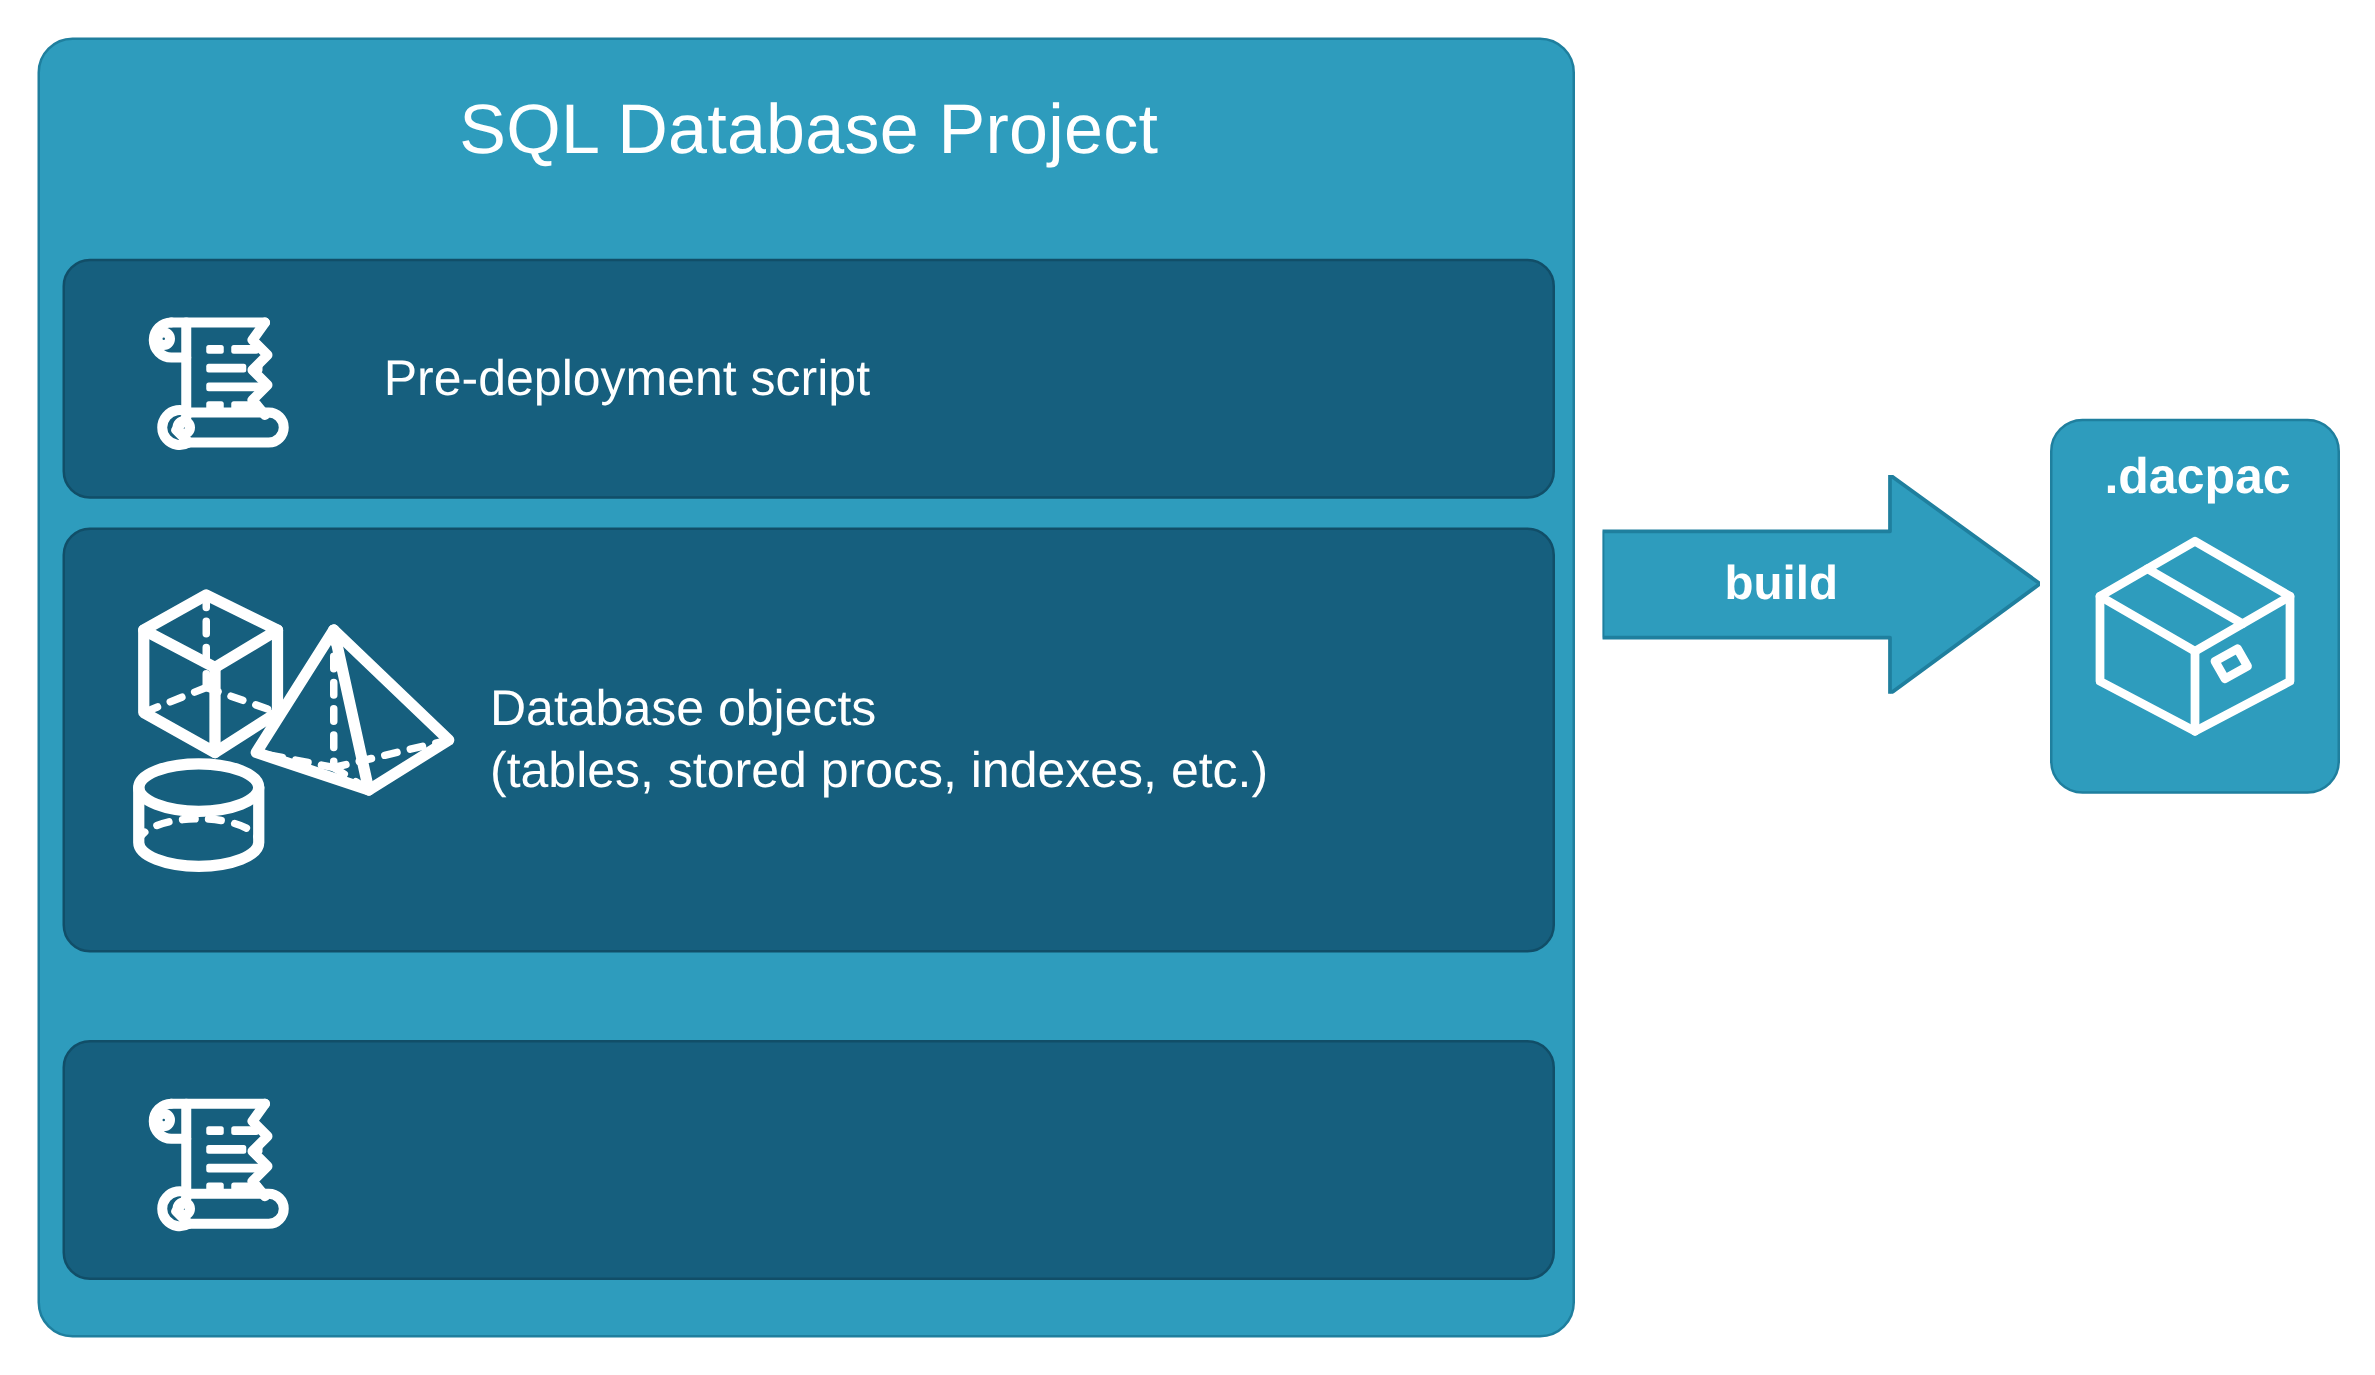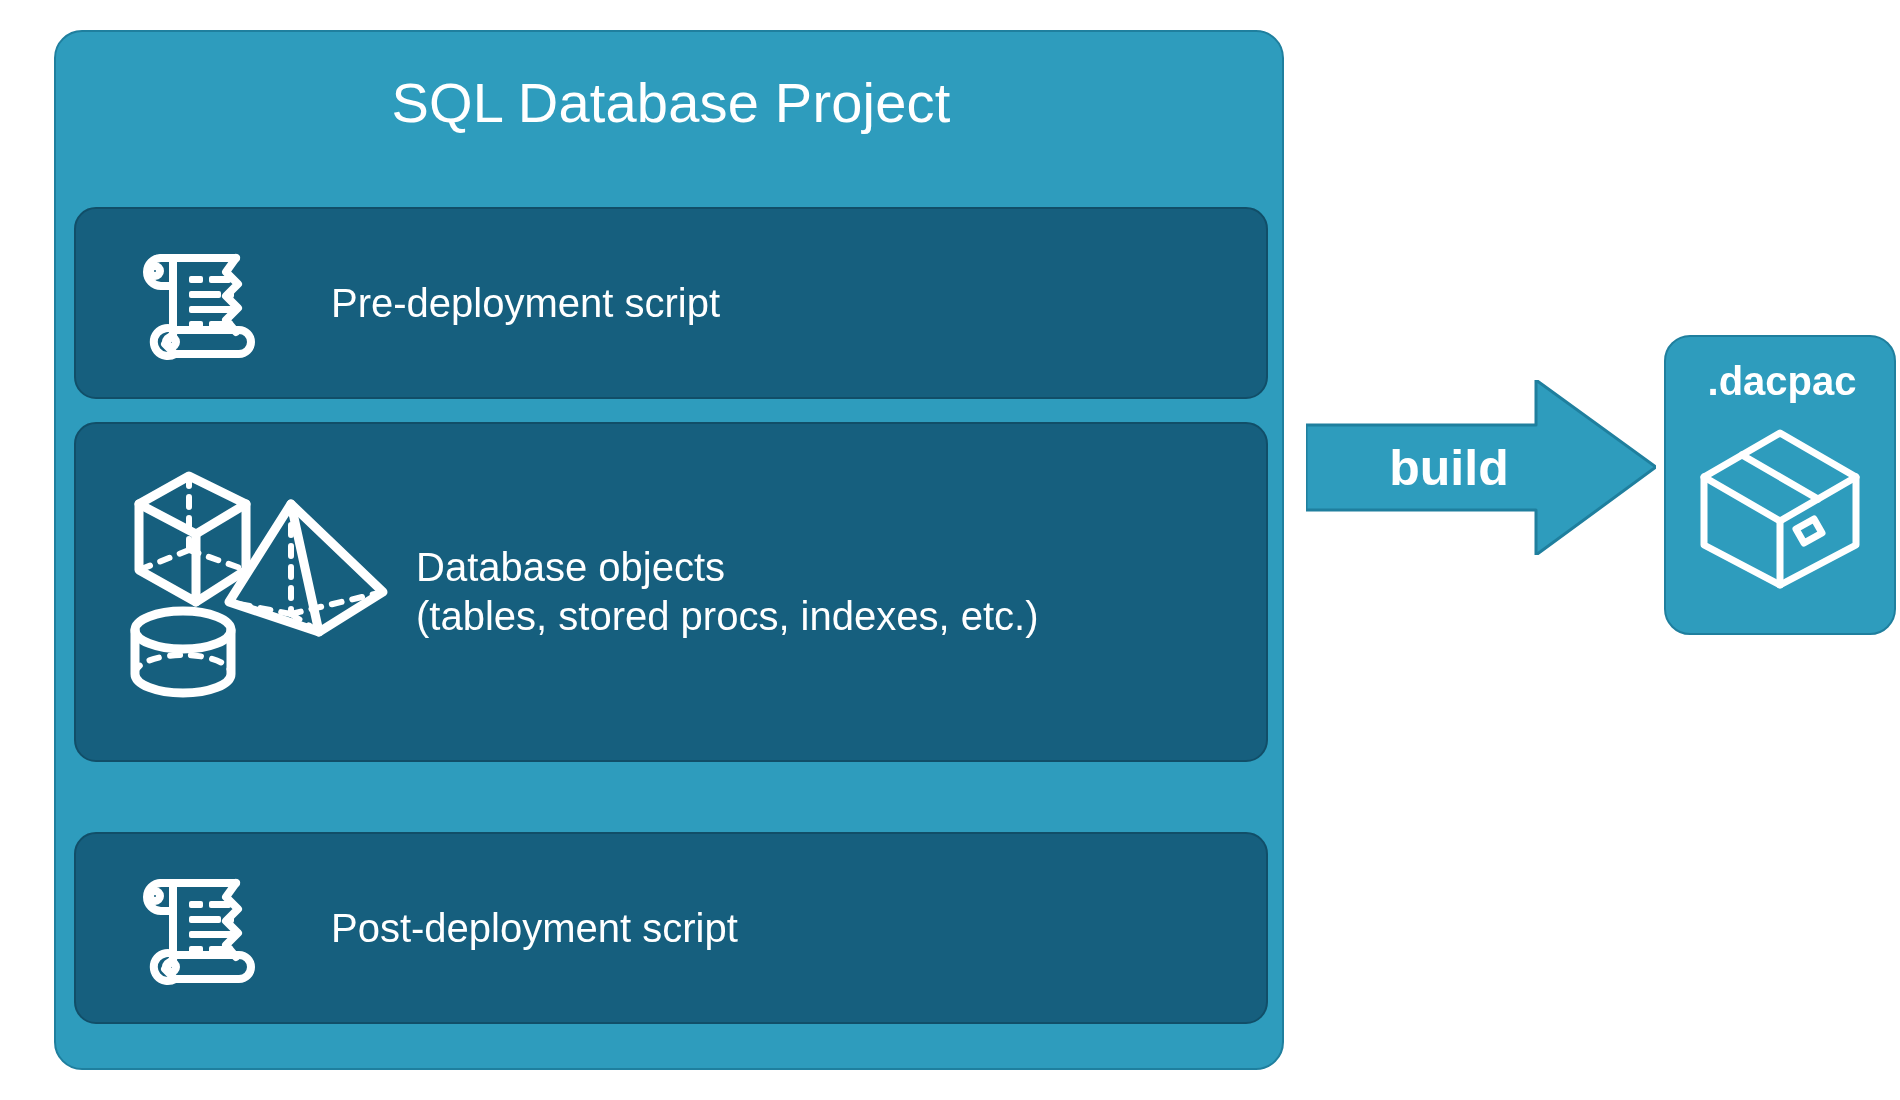--- a/index.html
+++ b/index.html
@@ -10,21 +10,20 @@
     background: #ffffff;
     font-family: "Liberation Sans", sans-serif;
     overflow: hidden;
   }
 
   #canvas {
     position: relative;
     width: 1672px;
     height: 1100px;
     background: #ffffff;
-    margin-left: 24px;
   }
 
   
   .project-card {
     position: absolute;
     left: 30px;
     top: 30px;
     width: 1230px;
     height: 1040px;
     background: #2E9CBD;
@@ -92,21 +91,21 @@
   .build-arrow-text {
     position: absolute;
     left: 1310px;
     top: 400px;
     width: 230px;
     height: 135px;
     display: flex;
     align-items: center;
     justify-content: center;
     color: #ffffff;
-    font-size: 50px;
+    font-size: 38px;
     font-weight: bold;
     pointer-events: none;
   }
 
   
   .output-card {
     position: absolute;
     left: 1640px;
     top: 335px;
     width: 232px;
@@ -236,21 +235,20 @@
             <rect x="58" y="38" width="14" height="7" rx="2"></rect>
             <rect x="78" y="38" width="22" height="7" rx="2"></rect>
             <rect x="58" y="53" width="32" height="7" rx="2"></rect>
             <rect x="95" y="53" width="8" height="7" rx="2"></rect>
             <rect x="58" y="68" width="44" height="7" rx="2"></rect>
             <rect x="58" y="83" width="14" height="7" rx="2"></rect>
             <rect x="78" y="83" width="24" height="7" rx="2"></rect>
           </g>
         </svg>
       </span>
-      <div class="panel-label">Post-deployment script</div>
     </div>
 
   </div>
 
   <div class="build-arrow">
     <svg viewBox="0 0 350 175" width="350" height="175" aria-hidden="true">
       <polygon points="0,45 230,45 230,0 350,87 230,175 230,130 0,130" fill="#2E9CBD" stroke="#1F7F9E" stroke-width="3" stroke-linejoin="round"></polygon>
     </svg>
   </div>
   <div class="build-arrow-text">build</div>

